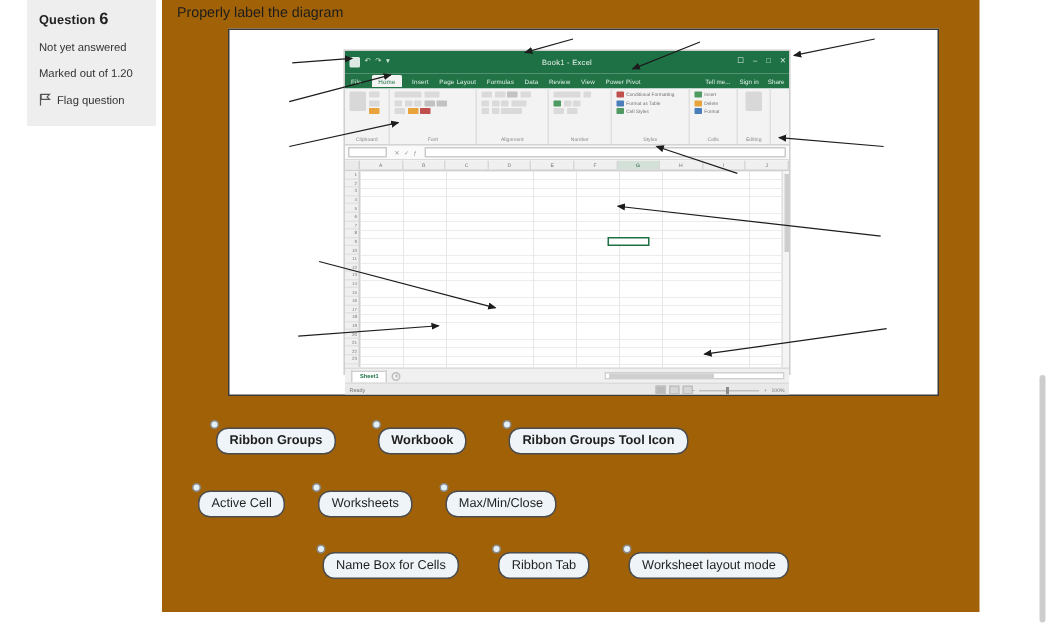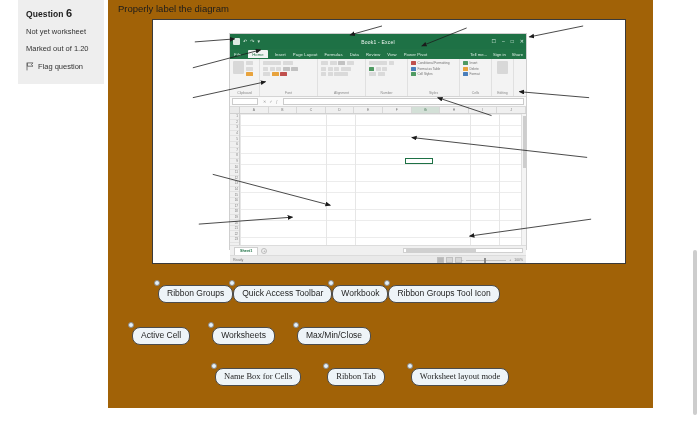--- a/index.html
+++ b/index.html
@@ -189,21 +189,21 @@
 </head>
 <body>
 
 <div id="page">
 
   <div class="qbox">
     <div class="qtitle">
       <span>Question</span>
       <span class="qnum">6</span>
     </div>
-    <div class="qline">Not yet worksheet</div>
+    <div class="qline">Not yet answered</div>
     <div class="qline">Marked out of 1.20</div>
     <div class="qflag">
       <span class="flag-icon">
         <svg width="8" height="9" viewBox="0 0 8 9">
           <path d="M1 0.6 V8.4" stroke="#555" stroke-width="0.8" fill="none"></path>
           <path d="M1.4 0.9 L7 0.9 L5.4 2.6 L7 4.2 L1.4 4.2 Z" fill="none" stroke="#555" stroke-width="0.8"></path>
         </svg>
       </span>
       <span>Flag question</span>
     </div>
@@ -484,31 +484,27 @@
             <path d="M436,138 L260,118"></path>
             <path d="M60,155 L178,186"></path>
             <path d="M46,205 L140,198"></path>
             <path d="M440,200 L318,217"></path>
           </g>
         </svg>
 
       </div>
     </div>
 
-    <div class="chiprow" style="left:50px; top:285px; ">
+    <div class="chiprow" style="left:36px; top:285px; gap:28px;font-weight:bold;">
       <span class="dragchip">
         <span class="handle"></span>
         <span class="body">Ribbon Groups</span>
       </span>
       <span class="dragchip">
         <span class="handle"></span>
-        <span class="body">Quick Access Toolbar</span>
-      </span>
-      <span class="dragchip">
-        <span class="handle"></span>
         <span class="body">Workbook</span>
       </span>
       <span class="dragchip">
         <span class="handle"></span>
         <span class="body">Ribbon Groups Tool Icon</span>
       </span>
     </div>
 
     <div class="chiprow" style="left:24px; top:327px; gap:22px;">
       <span class="dragchip">
@@ -518,21 +514,21 @@
       <span class="dragchip">
         <span class="handle"></span>
         <span class="body">Worksheets</span>
       </span>
       <span class="dragchip">
         <span class="handle"></span>
         <span class="body">Max/Min/Close</span>
       </span>
     </div>
 
-    <div class="chiprow" style="left:107px; top:368px; gap:26px;font-family:Liberation Serif, serif;">
+    <div class="chiprow" style="left:107px; top:368px; gap:26px;">
       <span class="dragchip">
         <span class="handle"></span>
         <span class="body">Name Box for Cells</span>
       </span>
       <span class="dragchip">
         <span class="handle"></span>
         <span class="body">Ribbon Tab</span>
       </span>
       <span class="dragchip">
         <span class="handle"></span>

